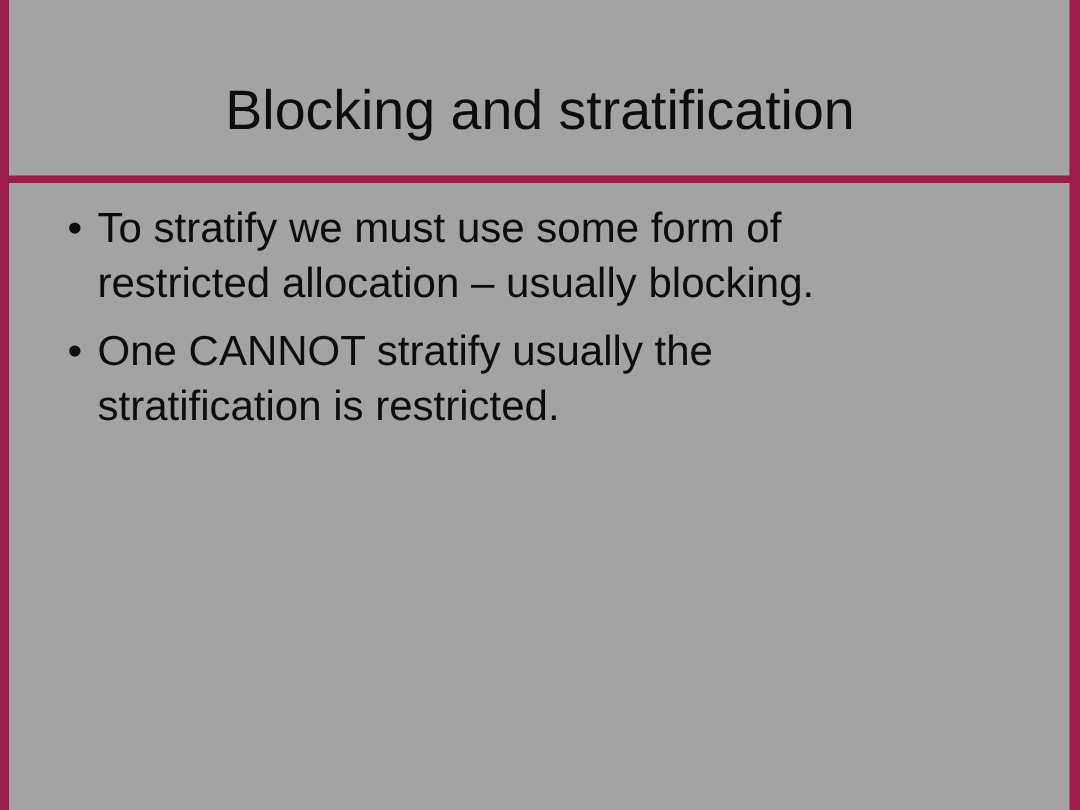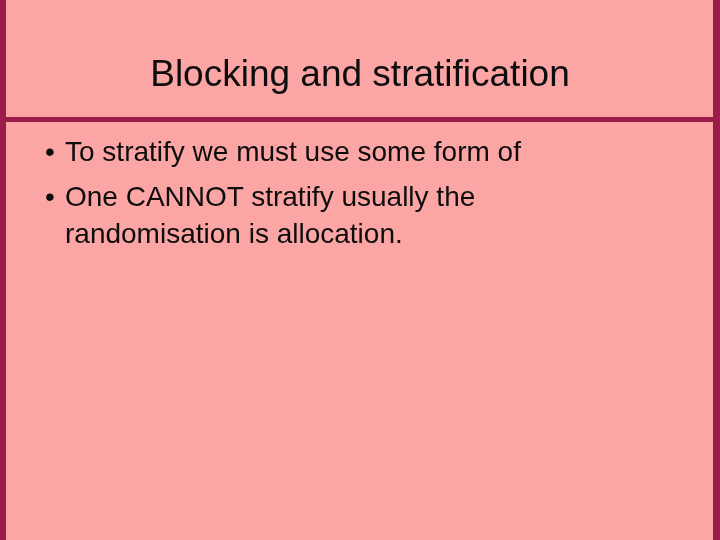--- a/index.html
+++ b/index.html
@@ -4,21 +4,21 @@
 <style>
   html, body {
     margin: 0;
     padding: 0;
     background: #ffffff;
   }
   .slide {
     position: relative;
     width: 720px;
     height: 540px;
-    background: #fca5a5;
+    background: #a3a3a3;
     overflow: hidden;
     font-family: "Liberation Sans", sans-serif;
   }
   .edge-bar {
     position: absolute;
     top: 0;
     height: 540px;
   }
   .edge-bar.left  { left: 0;  width: 6px; }
   .edge-bar.right { right: 0; width: 7px; }
@@ -83,25 +83,26 @@
   <div class="slide-title">Blocking and stratification</div>
 
   <div class="title-rule" style="background-color: rgb(155, 27, 75);"></div>
 
   <div class="bullet-list">
 
     <div class="bullet-item">
       <span class="bullet-marker">•</span>
       <span class="bullet-text">
         <span class="bullet-line">To stratify we must use some form of</span><br>
+        <span class="bullet-line">restricted allocation – usually blocking.</span>
       </span>
     </div>
 
     <div class="bullet-item">
       <span class="bullet-marker">•</span>
       <span class="bullet-text">
         <span class="bullet-line">One CANNOT stratify usually the</span><br>
-        <span class="bullet-line">randomisation is allocation.</span>
+        <span class="bullet-line">stratification is restricted.</span>
       </span>
     </div>
 
   </div>
 </div>
 
 </body></html>

